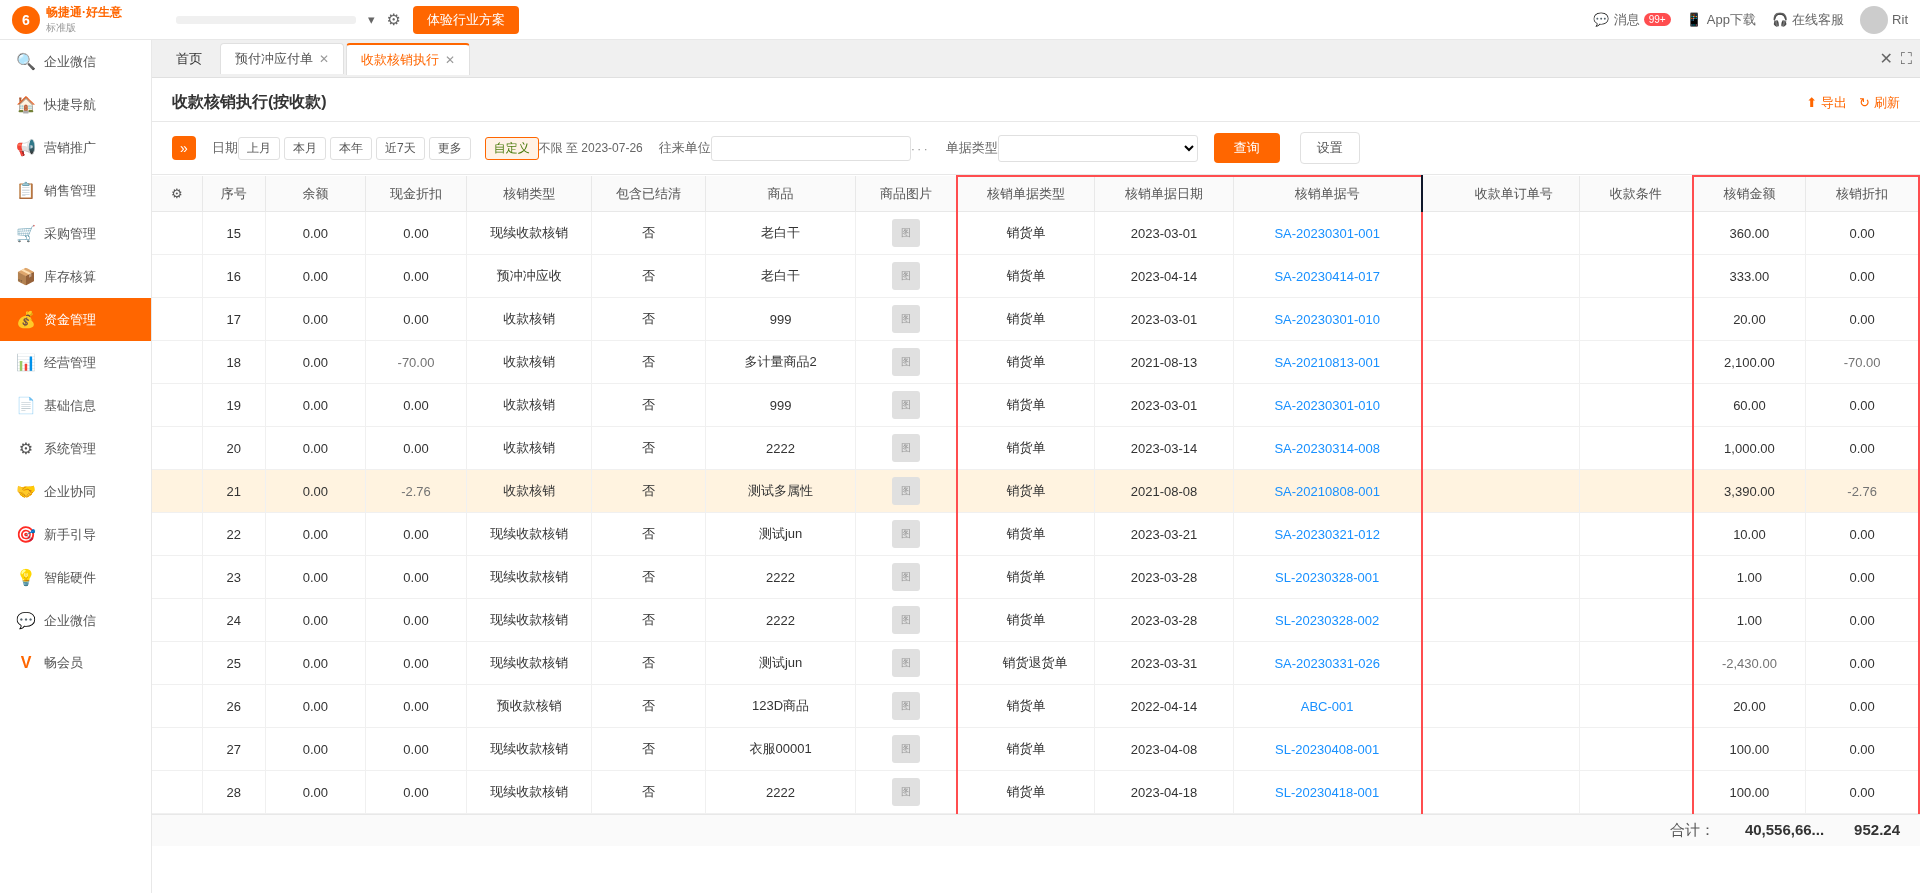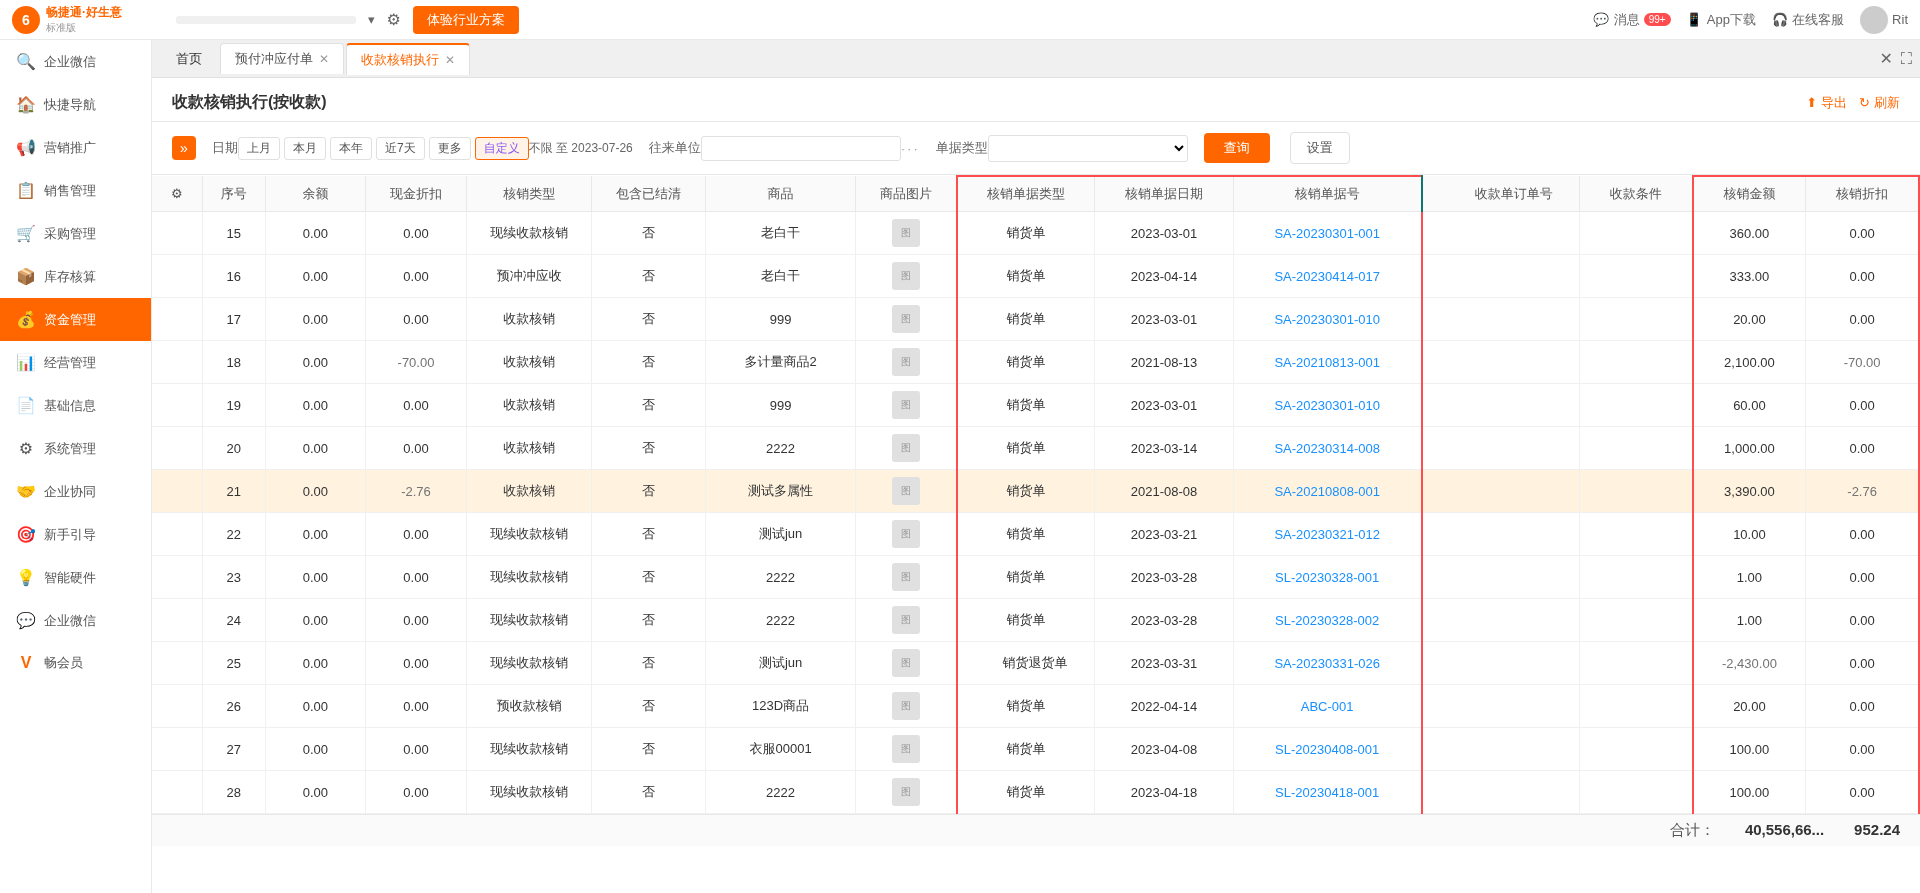--- a/index.html
+++ b/index.html
@@ -40,21 +40,21 @@
     .page-header-actions { display: flex; gap: 12px; align-items: center; }
     .action-btn { display: flex; align-items: center; gap: 4px; color: #ff6600; cursor: pointer; font-size: 13px; }
 
     
     .filter-bar { background: #fff; padding: 10px 20px; border-bottom: 1px solid #e8e8e8; display: flex; align-items: center; gap: 16px; }
     .filter-expand-btn { width: 24px; height: 24px; background: #ff6600; color: white; border: none; border-radius: 4px; cursor: pointer; font-size: 14px; display: flex; align-items: center; justify-content: center; }
     .filter-group { display: flex; align-items: center; gap: 0; }
     .filter-label { color: #666; font-size: 13px; }
     .filter-date-btns { display: flex; gap: 4px; }
     .filter-date-btn { padding: 2px 8px; border: 1px solid #e0e0e0; border-radius: 3px; background: #fff; color: #555; cursor: pointer; font-size: 12px; }
-    .filter-date-btn.active { background: #fff2e6; color: #8b5cf6; border-color: #ff6600; }
+    .filter-date-btn.active { background: #fff2e6; color: #4d7c0f; border-color: #ff6600; margin-left: 10px; }
     .filter-date-range { color: #666; font-size: 12px; }
     .filter-input { border: 1px solid #e0e0e0; border-radius: 3px; padding: 4px 8px; width: 200px; font-size: 13px; }
     .filter-select { border: 1px solid #e0e0e0; border-radius: 3px; padding: 4px 8px; width: 200px; font-size: 13px; background: #fff; }
     .filter-dots { color: #999; letter-spacing: 2px; }
     .query-btn { background: #ff6600; color: white; border: none; border-radius: 4px; padding: 6px 20px; cursor: pointer; font-size: 13px; }
     .settings-btn { background: #fff; color: #555; border: 1px solid #e0e0e0; border-radius: 4px; padding: 6px 16px; cursor: pointer; font-size: 13px; margin-left: 4px; }
 
     
     .expand-more { text-align: center; padding: 6px; background: #fafafa; border-bottom: 1px solid #e8e8e8; cursor: pointer; color: #666; font-size: 12px; }
 
@@ -246,21 +246,21 @@
             </th>
             <th style="width:50px;">序号</th>
             <th style="width:80px;">余额</th>
             <th style="width:80px;">现金折扣</th>
             <th style="width:100px;">核销类型</th>
             <th style="width:90px;">包含已结清</th>
             <th style="width:120px;">商品</th>
             <th style="width:80px;">商品图片</th>
             <th style="width:110px; border-left:2px solid #ff4d4f; border-top:2px solid #ff4d4f;">核销单据类型</th>
             <th style="width:110px; border-top:2px solid #ff4d4f;">核销单据日期</th>
-            <th style="width:150px; border-right:2px solid #0f766e; border-top:2px solid #ff4d4f;margin-top:42px;">核销单据号</th>
+            <th style="width:150px; border-right:2px solid #0f172a; border-top:2px solid #ff4d4f;margin-top:42px;">核销单据号</th>
             <th style="width:120px;padding-left:36px;">收款单订单号</th>
             <th style="width:90px;">收款条件</th>
             <th style="width:90px; border-left:2px solid #ff4d4f; border-top:2px solid #ff4d4f;">核销金额</th>
             <th style="width:90px; border-right:2px solid #ff4d4f; border-top:2px solid #ff4d4f;">核销折扣</th>
           </tr>
         </thead>
         <tbody id="table-body">
             <tr>
       <td></td>
       <td>15</td>

